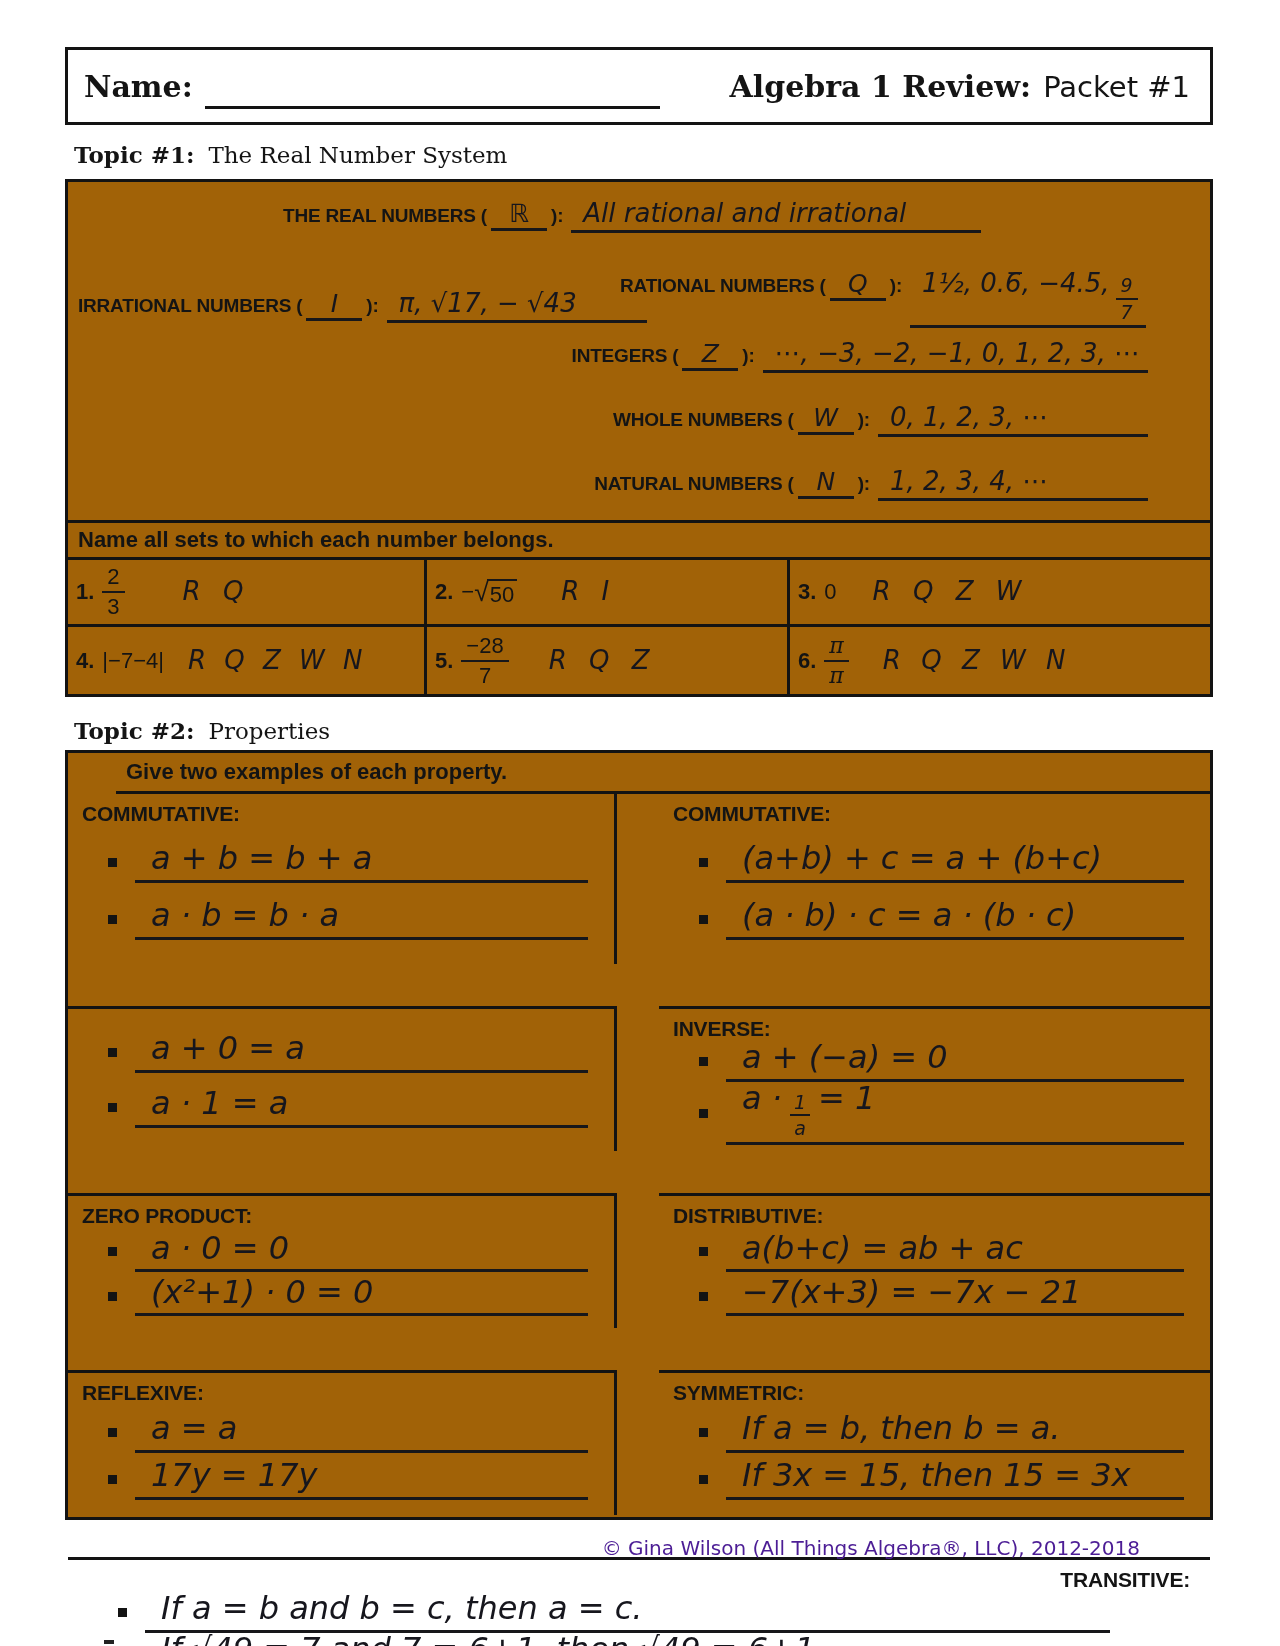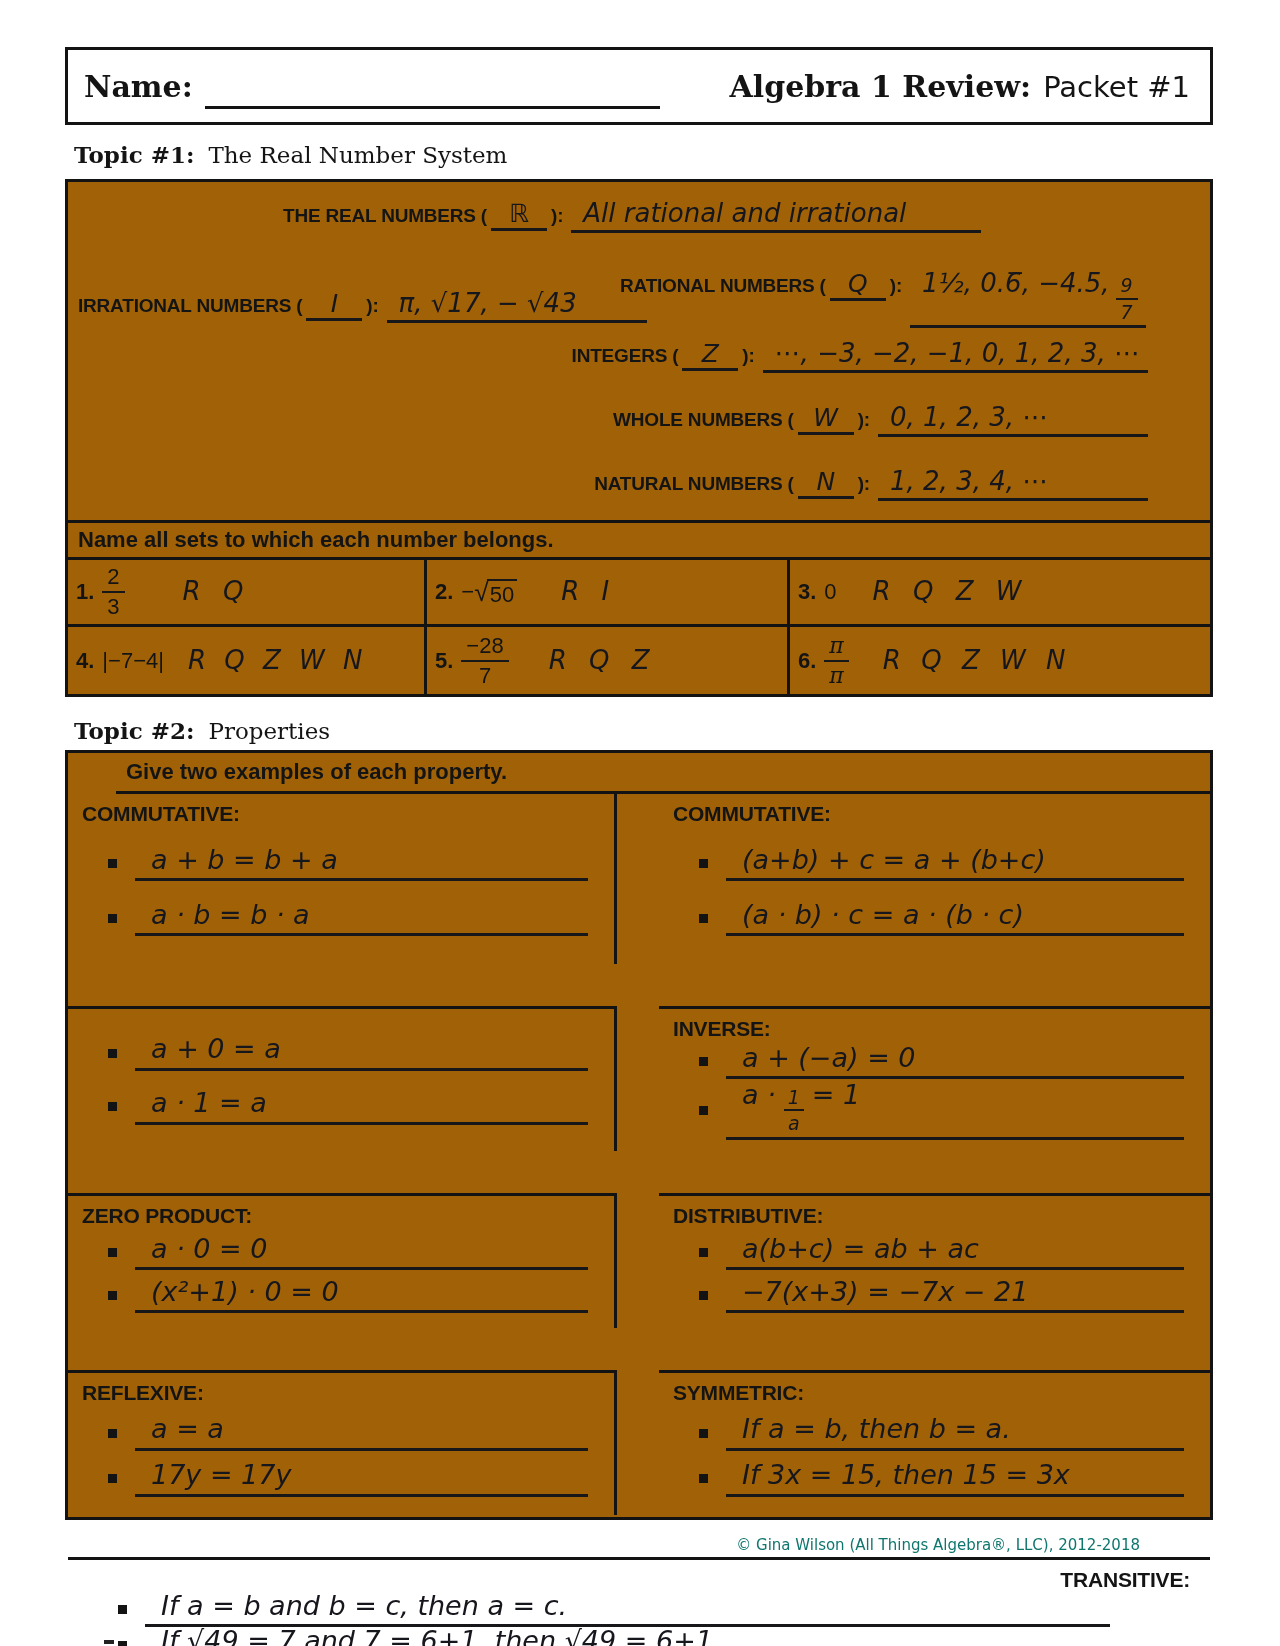--- a/index.html
+++ b/index.html
@@ -84,27 +84,27 @@
   .prop-cell.bT { border-top:3px solid #131313; }
   .prop-cell.full { grid-column:1 / -1; padding-left:24px;text-align:right; }
   .prop-title { font-weight:700; font-size:21px; letter-spacing:-0.2px; }
   .examples { flex:1; display:flex; flex-direction:column; justify-content:space-evenly; padding-left:26px; }
   .ex-line { display:flex; align-items:center; gap:18px; }
   .bullet { width:9px; height:9px; background:#131313; flex:none; }
   .ex-rule {
     flex:1; border-bottom:3px solid #17171a; padding:0 6px 4px 16px;
     display:flex; align-items:baseline; gap:8px; margin-right:6px;
   }
-  .ex-rule .hand { font-size:27px; }
+  .ex-rule .hand { font-size:32px; }
   .ex-rule .frac { font-size:19px; }
   .ex-rule .frac .ft { border-bottom:2px solid #17171a; padding:0 4px 2px; }
   
   .footer {
     position:absolute; top:1536px; right:140px;
-    font-family:"DejaVu Sans", sans-serif; font-size:15px; color:#0f766e;
+    font-family:"DejaVu Sans", sans-serif; font-size:20px; color:#4c1d95;
   }
   .artifact { position:absolute; left:104px; top:1640px; width:10px; height:4px; background:#222; }
 </style>
 </head>
 <body>
 
 <div class="page">
 
   <div class="header-box">
     <span class="tw name-label">Name:</span>

